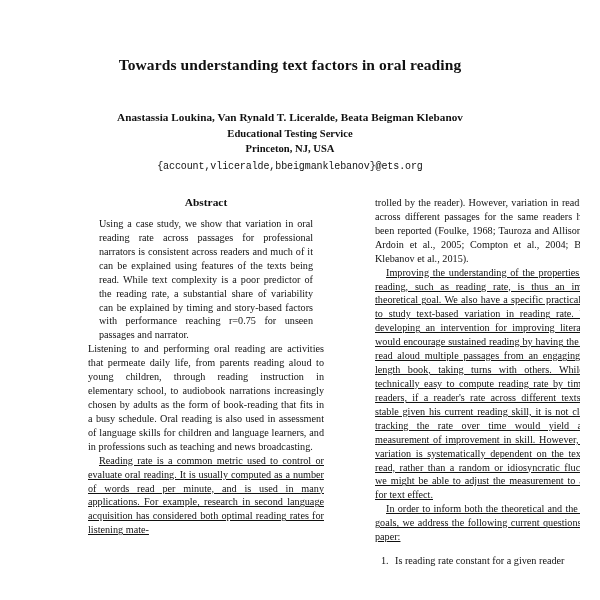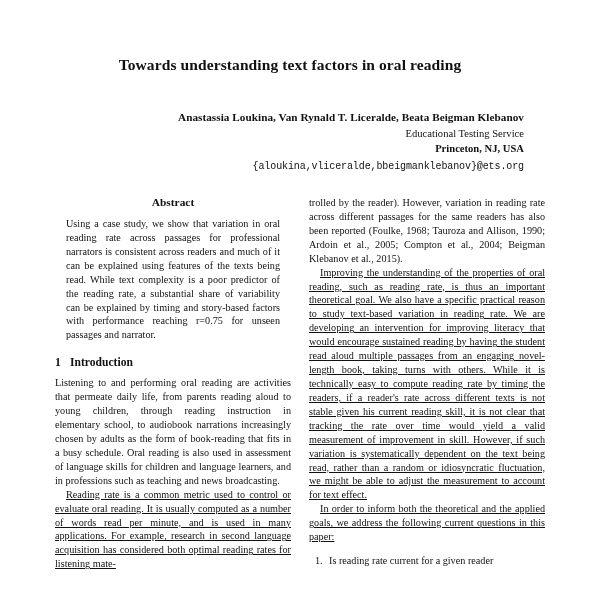--- a/index.html
+++ b/index.html
@@ -12,49 +12,50 @@
     background: #ffffff;
     font-family: "Liberation Serif", "DejaVu Serif", serif;
     color: #111111;
     overflow: hidden;
   }
   .page {
     position: relative;
     width: 580px;
     height: 600px;
     box-sizing: border-box;
-    padding: 0 56px;
+    padding: 0 37px;
     overflow: hidden;
   }
 
   
   .title-block {
     padding-top: 55px;
     text-align: center;
   }
   .paper-title {
     font-size: 15.5px;
     font-weight: bold;
     line-height: 1.25;
     letter-spacing: 0.1px;
     margin: 0;
   }
   .author-block {
-    text-align: right;
+    text-align: center;
     margin-top: 35px;
   }
   .authors {
     font-size: 11.2px;
     font-weight: bold;
     line-height: 1.45;
     letter-spacing: 0.05px;
   }
   .affiliation {
     font-size: 10.6px;
     line-height: 1.45;
+    font-weight: bold;
   }
   .location {
     font-size: 10.6px;
     line-height: 1.45;
     font-weight: bold;
   }
   .emails {
     font-family: "Liberation Mono", "DejaVu Sans Mono", monospace;
     font-size: 10px;
     line-height: 1.6;
@@ -69,20 +70,21 @@
     left: 55px;
     right: 55px;
     bottom: 0;
     display: flex;
     gap: 18px;
   }
   .column {
     width: 236px;
     flex: 0 0 236px;
     overflow: hidden;
+    margin-left: 33px;
   }
 
   .abstract-wrap {
     padding: 0 11px;
   }
   .abstract-heading {
     font-size: 11.4px;
     font-weight: bold;
     text-align: center;
     margin: 0 0 9px 0;
@@ -139,51 +141,48 @@
 <div class="page">
 
   <div class="title-block">
     <h1 class="paper-title">Towards understanding text factors in oral reading</h1>
   </div>
 
   <div class="author-block">
     <div class="authors">Anastassia Loukina, Van Rynald T. Liceralde, Beata Beigman Klebanov</div>
     <div class="affiliation">Educational Testing Service</div>
     <div class="location">Princeton, NJ, USA</div>
-    <div class="emails">{aloukina,vliceralde,bbeigmanklebanov}@ets.org</div>
+    <div class="emails">{account,vliceralde,bbeigmanklebanov}@ets.org</div>
   </div>
 
   <div class="columns">
 
     <div class="column">
 
       <div class="abstract-wrap">
         <div class="abstract-heading">Abstract</div>
         <p class="body-text">Using a case study, we show that variation in oral reading rate across passages for professional narrators is consistent across readers and much of it can be explained using features of the texts being read. While text complexity is a poor predictor of the reading rate, a substantial share of variability can be explained by timing and story-based factors with performance reaching r=0.75 for unseen passages and narrator.</p>
       </div>
 
-      <div class="section-heading">
-        <span class="secnum">1</span><span>Introduction</span>
-      </div>
 
       <p class="body-text">Listening to and performing oral reading are activities that permeate daily life, from parents reading aloud to young children, through reading instruction in elementary school, to audiobook narrations increasingly chosen by adults as the form of book-reading that fits in a busy schedule. Oral reading is also used in assessment of language skills for children and language learners, and in professions such as teaching and news broadcasting.</p>
       <p class="body-text indent">Reading rate is a common metric used to control or evaluate oral reading. It is usually computed as a number of words read per minute, and is used in many applications. For example, research in second language acquisition has considered both optimal reading rates for listening mate-</p>
 
     </div>
 
     <div class="column">
 
       <p class="body-text">trolled by the reader). However, variation in reading rate across different passages for the same readers has also been reported (Foulke, 1968; Tauroza and Allison, 1990; Ardoin et al., 2005; Compton et al., 2004; Beigman Klebanov et al., 2015).</p>
       <p class="body-text indent">Improving the understanding of the properties of oral reading, such as reading rate, is thus an important theoretical goal. We also have a specific practical reason to study text-based variation in reading rate. We are developing an intervention for improving literacy that would encourage sustained reading by having the student read aloud multiple passages from an engaging novel-length book, taking turns with others. While it is technically easy to compute reading rate by timing the readers, if a reader's rate across different texts is not stable given his current reading skill, it is not clear that tracking the rate over time would yield a valid measurement of improvement in skill. However, if such variation is systematically dependent on the text being read, rather than a random or idiosyncratic fluctuation, we might be able to adjust the measurement to account for text effect.</p>
       <p class="body-text indent">In order to inform both the theoretical and the applied goals, we address the following current questions in this paper:</p>
 
       <ol class="research-questions">
         <li>
           <span class="num">1.</span>
-          <span>Is reading rate current for a given reader</span>
+          <span>Is reading rate constant for a given reader</span>
         </li>
       </ol>
 
     </div>
 
   </div>
 
 </div>
 
 </body></html>

